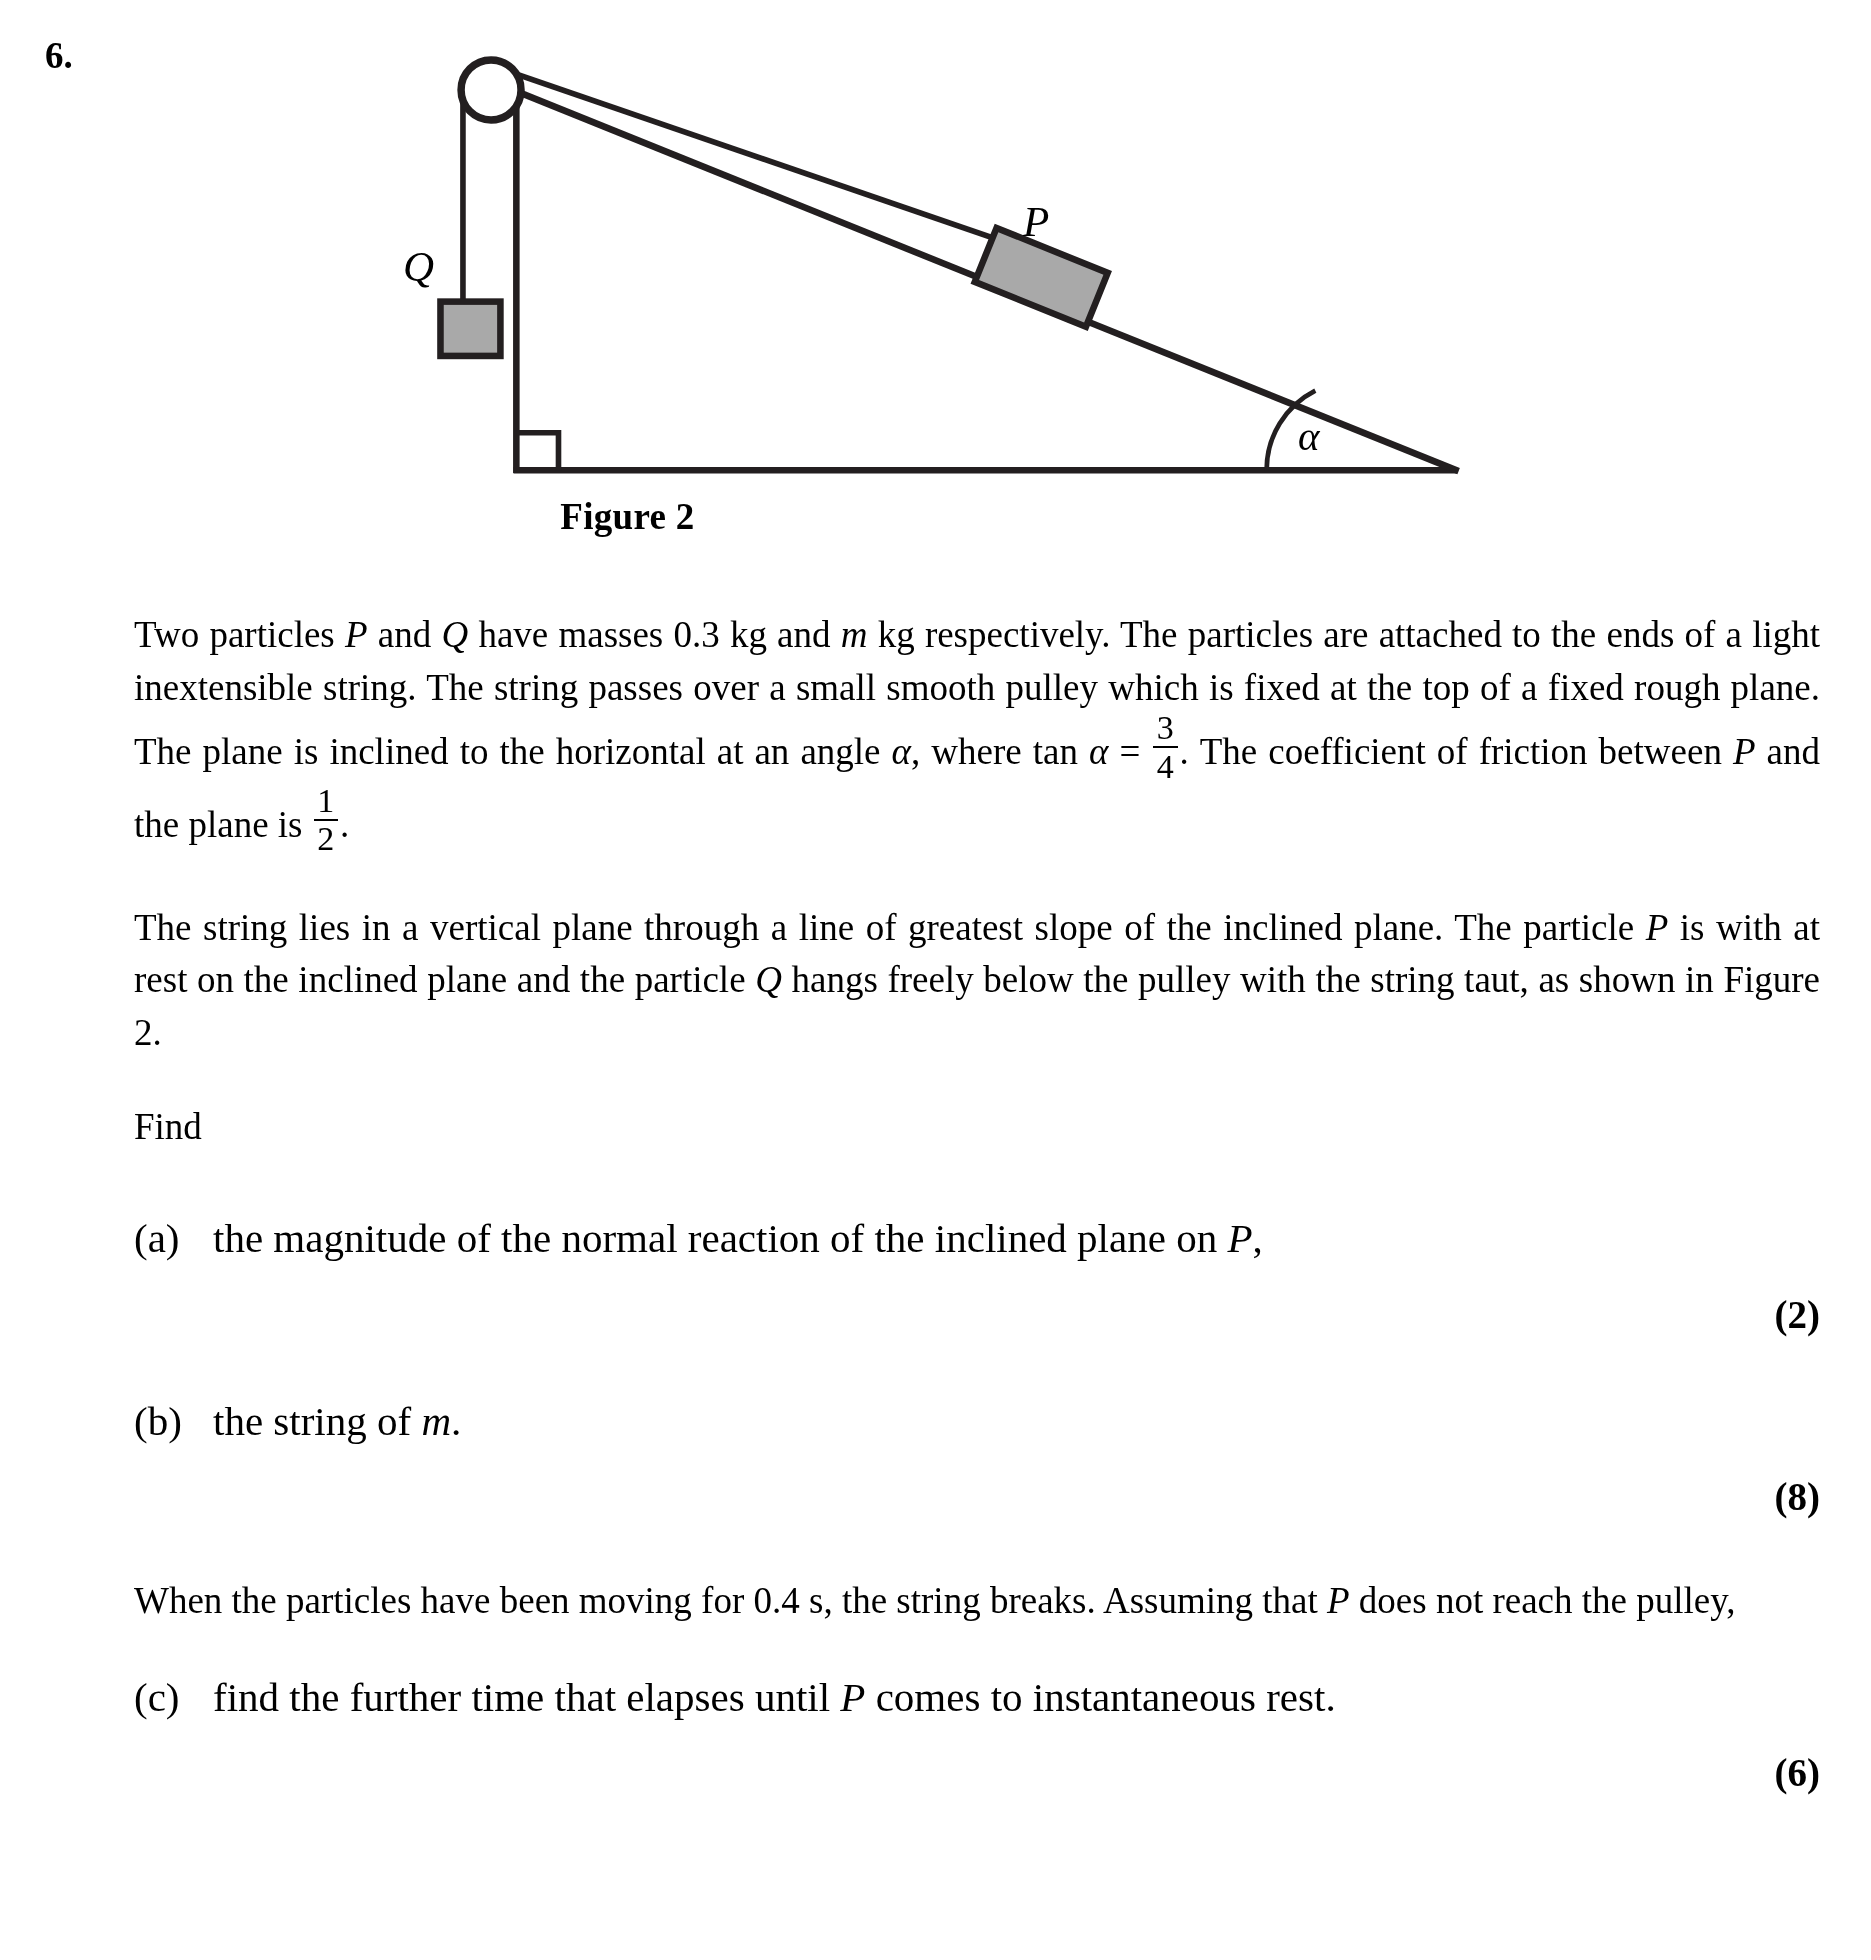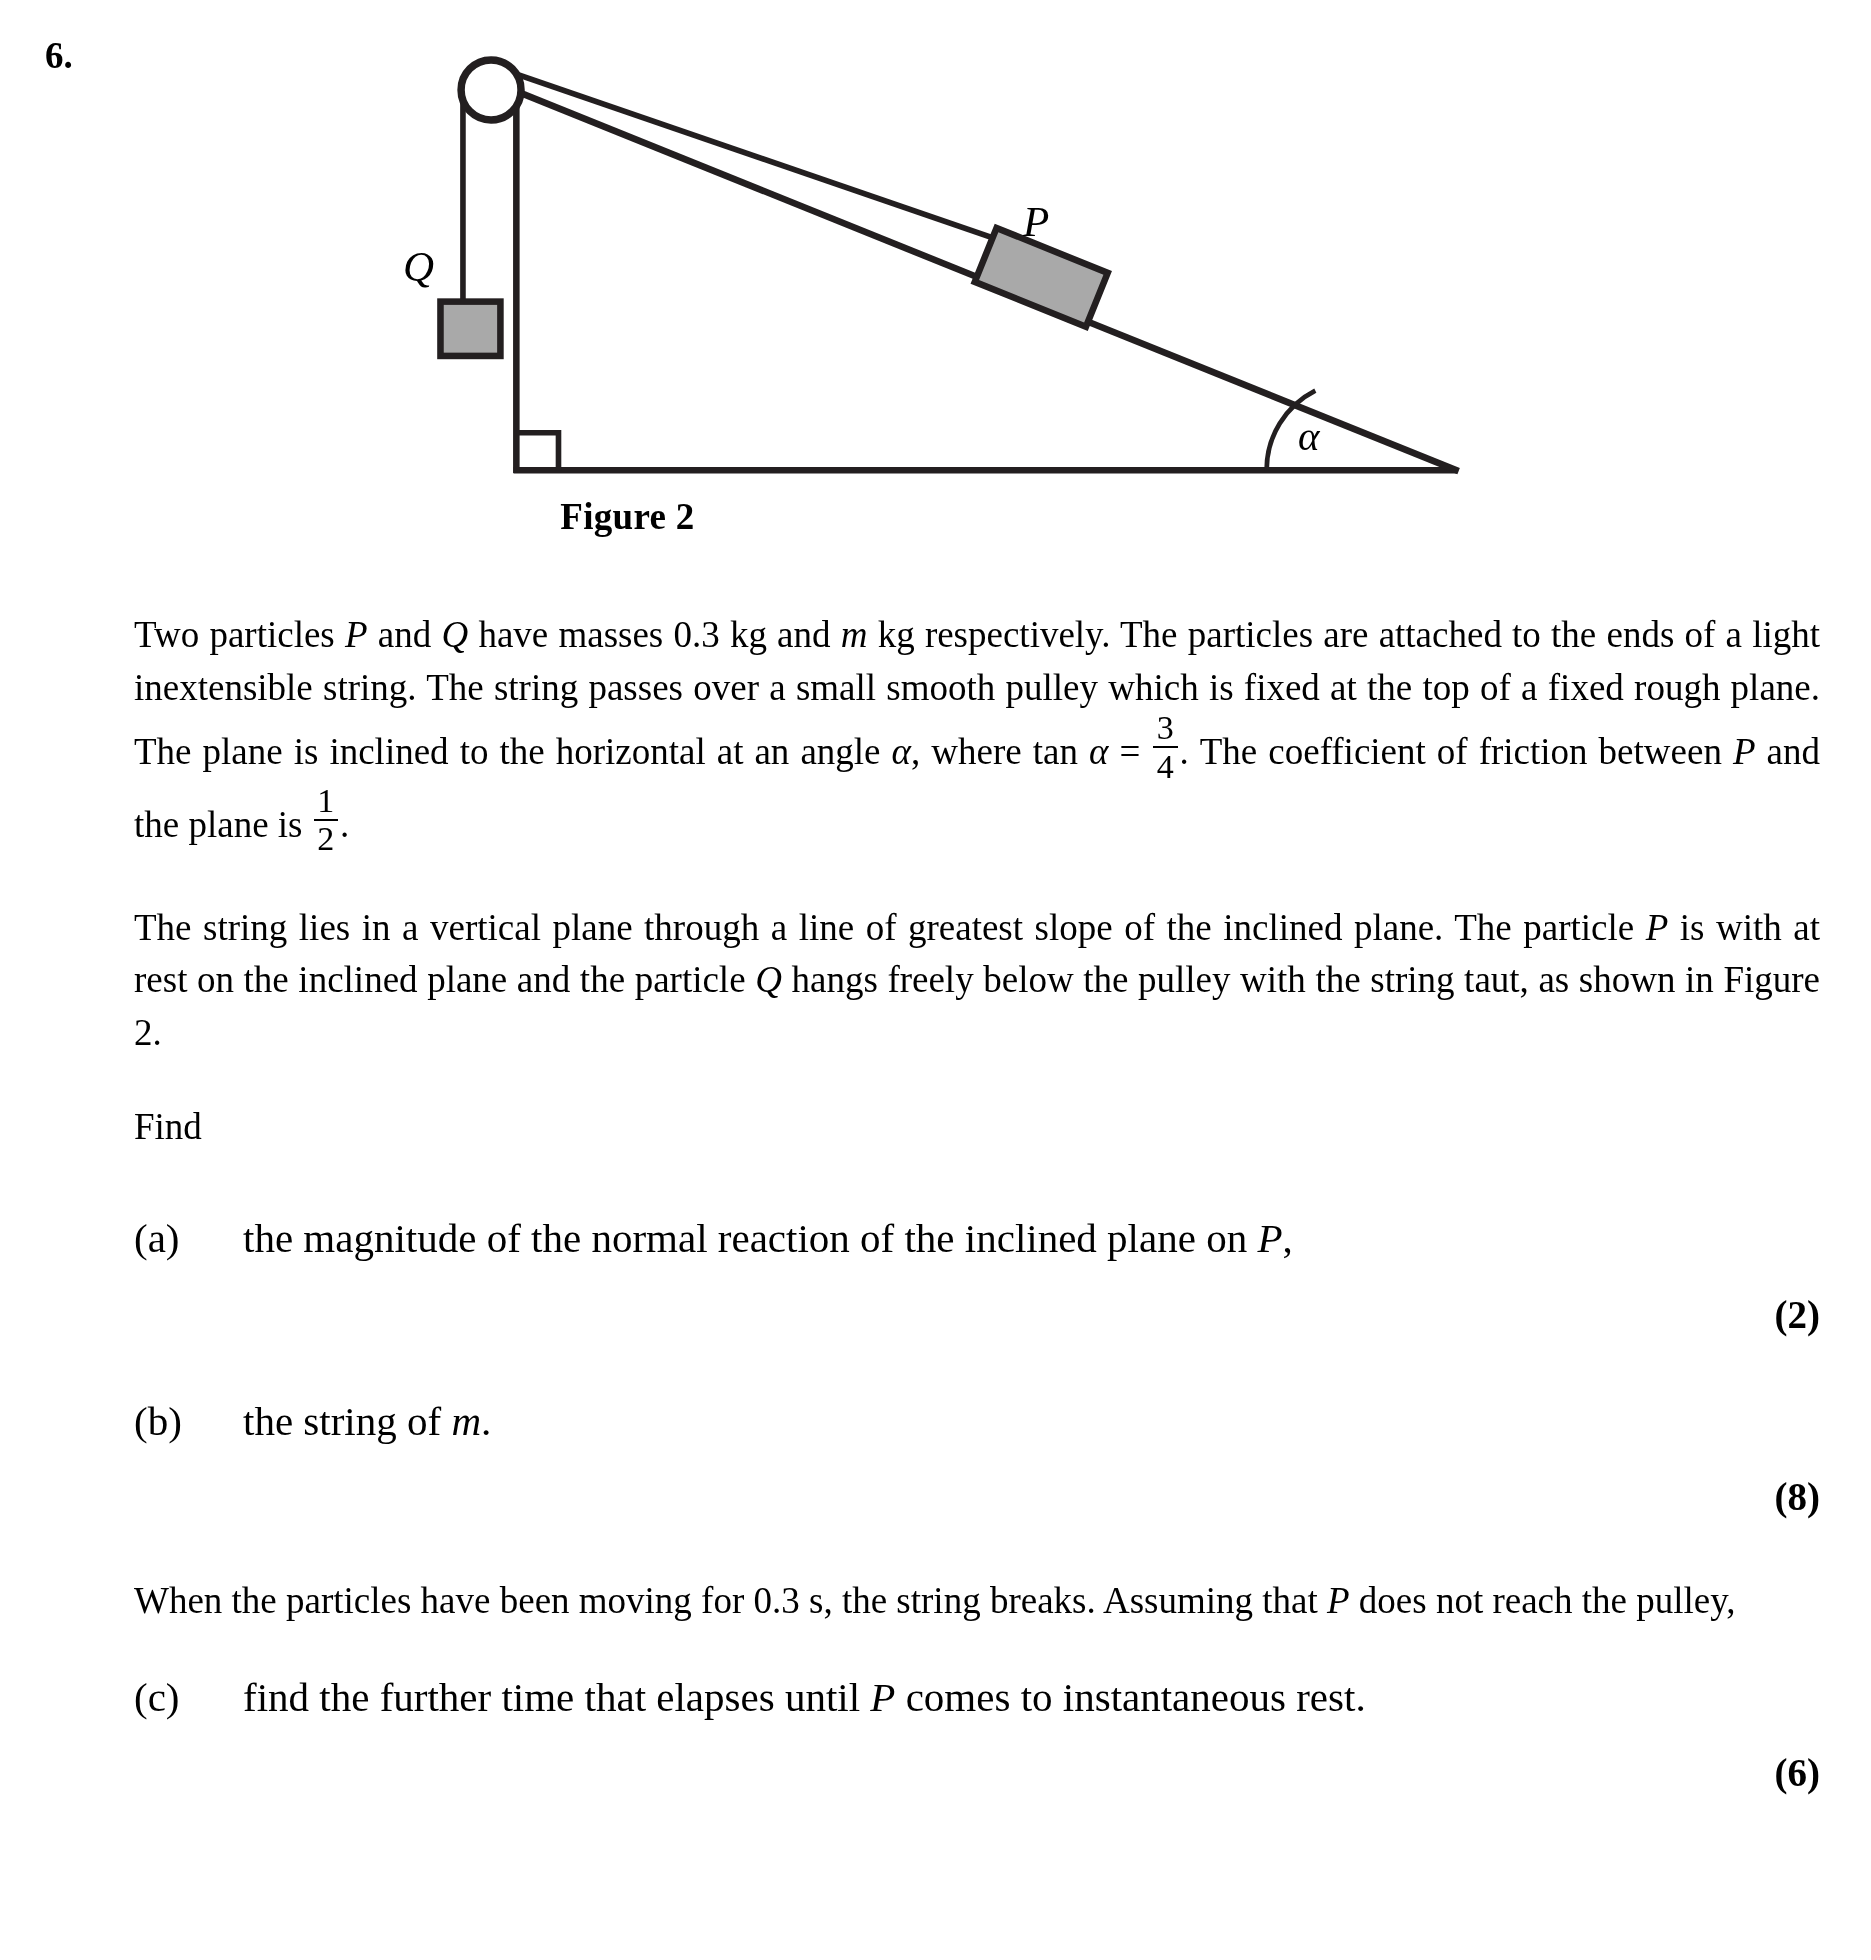--- a/index.html
+++ b/index.html
@@ -116,21 +116,20 @@
     line-height: 1.4;
     display: flex;
     align-items: flex-start;
   }
   .part-label {
     width: 79px;
     flex: 0 0 79px;
   }
   .part-body {
     flex: 1 1 auto;
-    margin-left: 30px;
   }
 
   .marks {
     text-align: right;
     font-size: 39px;
     font-weight: bold;
     width: 100%;
   }
 </style>
 </head>
@@ -200,21 +199,21 @@
 
     <div class="part">
       <span class="part-label">(b)</span>
       <span class="part-body"><span>the string of </span><em class="var">m</em><span>.</span></span>
     </div>
     <div class="gap-sm"></div>
     <div class="marks">(8)</div>
 
     <div class="gap-lg"></div>
 
-    <p class="para"><span>When the particles have been moving for 0.3 s, the string breaks. Assuming that </span><em class="var">P</em><span> does not reach the pulley,</span></p>
+    <p class="para"><span>When the particles have been moving for 0.4 s, the string breaks. Assuming that </span><em class="var">P</em><span> does not reach the pulley,</span></p>
 
     <div class="gap-md"></div>
 
     <div class="part">
       <span class="part-label">(c)</span>
       <span class="part-body"><span>find the further time that elapses until </span><em class="var">P</em><span> comes to instantaneous rest.</span></span>
     </div>
     <div class="gap-sm"></div>
     <div class="marks">(6)</div>
 

